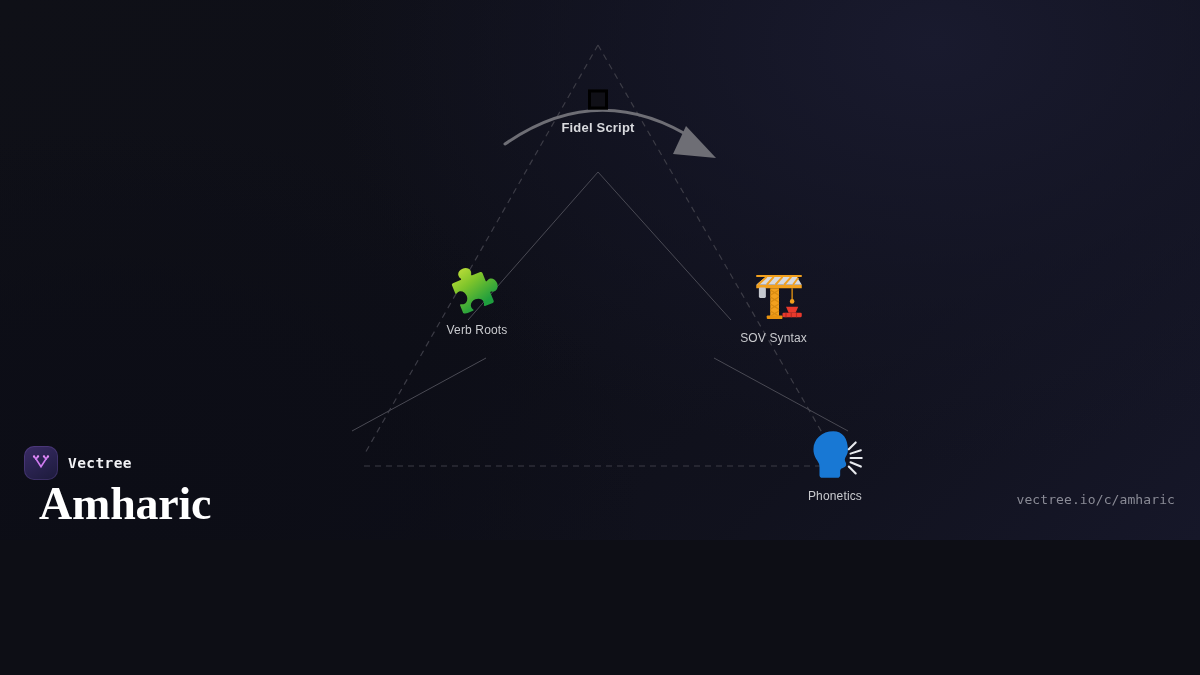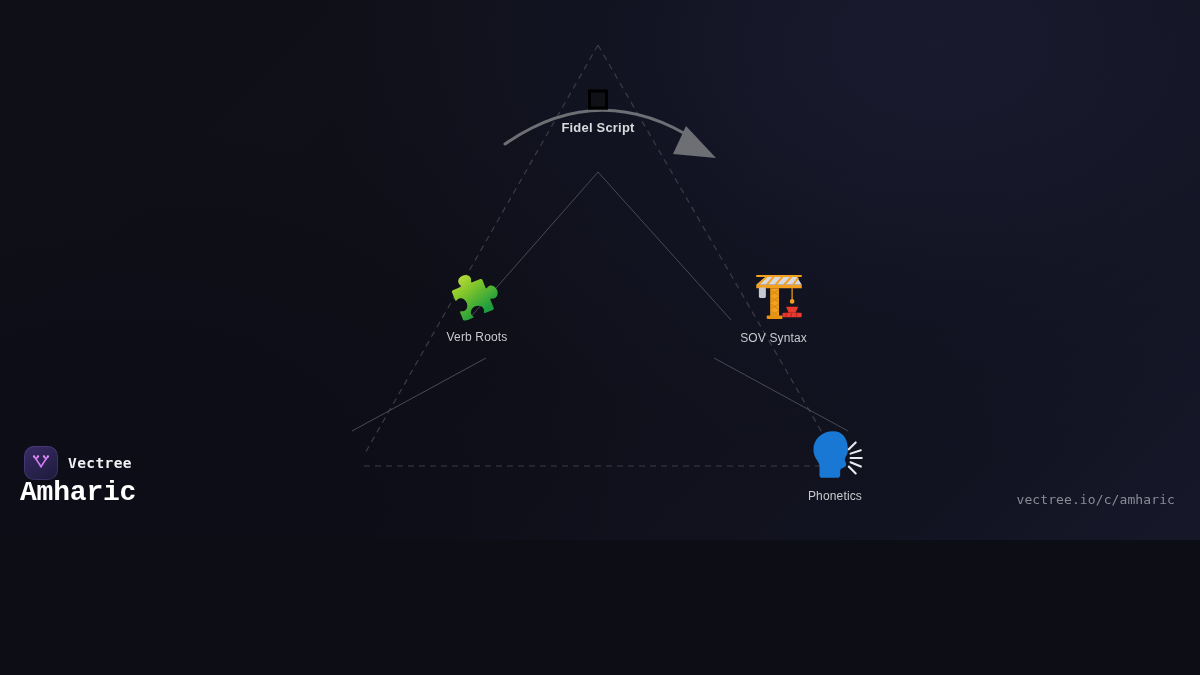--- a/index.html
+++ b/index.html
@@ -79,23 +79,23 @@
   }
   #brand-name {
     font-family:"DejaVu Sans Mono", monospace;
     font-size:14.5px;
     font-weight:bold;
     color:#f2f2f5;
     letter-spacing:.4px;
   }
   #title {
     position:absolute;
-    left:20px; top:52px;
-    font-family:Liberation Mono, monospace;
-    font-size:28px;
+    left:39px; top:52px;
+    font-family:Liberation Serif, serif;
+    font-size:46px;
     font-weight:bold;
     color:#ffffff;
     letter-spacing:-.2px;
   }
   #url {
     position:absolute;
     right:25px; bottom:33px;
     font-family:"DejaVu Sans Mono", monospace;
     font-size:13px;
     color:#8a8b96;
@@ -134,21 +134,21 @@
     <polygon points="686,126 716,158 673,154" fill="#6e6e75"></polygon>
   </svg>
 
   <div class="node root" style="left:598px; top:112px;">
     <span class="glyph">
       <span class="tofu"></span>
     </span>
     <span class="nlabel">Fidel Script</span>
   </div>
 
-  <div class="node" style="left:477px; top:305px;">
+  <div class="node" style="left:477px; top:298px;">
     <span class="glyph">
       <svg class="icon-svg" width="54" height="54" viewBox="0 0 64 64">
         <g transform="rotate(-22 32 32)">
           <path fill="url(#puzzleGrad)" d="M24 6c4.4 0 8 2.9 8 6.5 0 1.5-.6 2.6-1.2 3.6-.4.7.1 1.5.9 1.5H42c1.1 0 2 .9 2 2v9.8c0 .8.8 1.3 1.5.9 1-.6 2.1-1.2 3.6-1.2 3.6 0 6.5 3.6 6.5 8s-2.9 8-6.5 8c-1.5 0-2.6-.6-3.6-1.2-.7-.4-1.5.1-1.5.9V55c0 1.1-.9 2-2 2h-9.8c-.8 0-1.3-.8-.9-1.5.6-1 1.2-2.1 1.2-3.6 0-3.6-3.6-6.5-8-6.5s-8 2.9-8 6.5c0 1.5.6 2.6 1.2 3.6.4.7-.1 1.5-.9 1.5H7c-1.1 0-2-.9-2-2V45.2c0-.8.8-1.3 1.5-.9 1 .6 2.1 1.2 3.6 1.2 3.6 0 6.5-3.6 6.5-8s-2.9-8-6.5-8c-1.5 0-2.6.6-3.6 1.2-.7.4-1.5-.1-1.5-.9V19.6c0-1.1.9-2 2-2h9.8c.8 0 1.3-.8.9-1.5-.6-1-1.2-2.1-1.2-3.6C16 8.9 19.6 6 24 6z"></path>
         </g>
       </svg>
     </span>
     <span class="nlabel">Verb Roots</span>
   </div>
 

